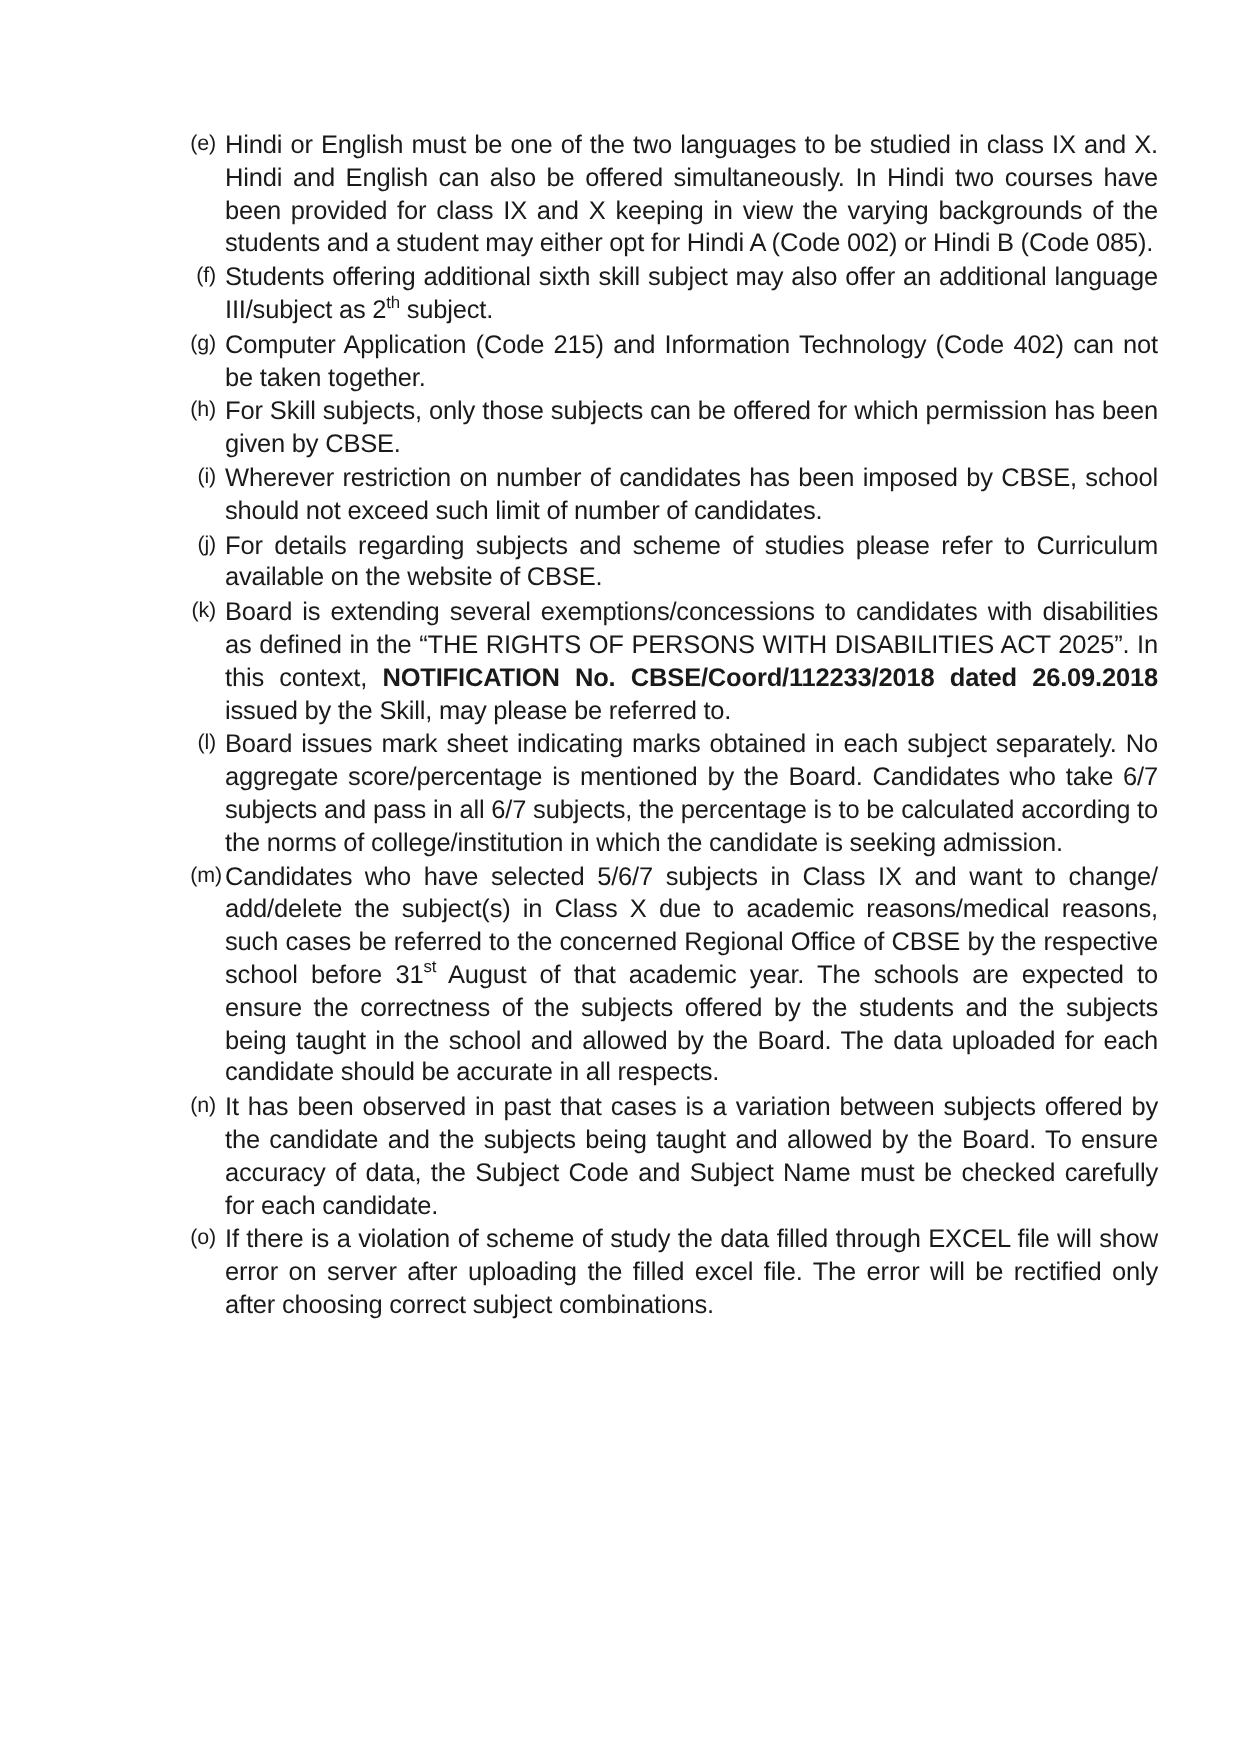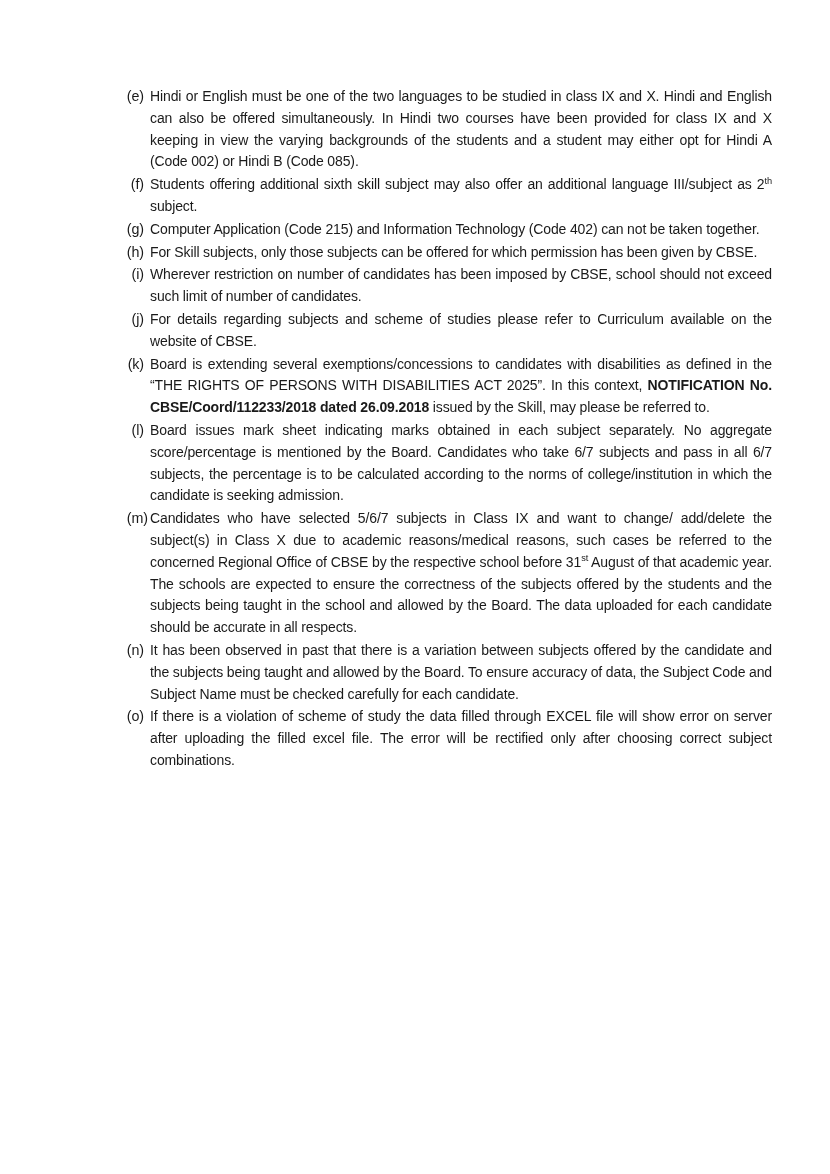--- a/index.html
+++ b/index.html
@@ -44,21 +44,21 @@
     line-height: 21.8px;
     white-space: nowrap;
     letter-spacing: -0.1px;
   }
   .clause-label.wide {
     width: 36px;
     padding-right: 2px;
   }
   .clause-body {
     flex: 1 1 auto;
-    font-size: 14px;
+    font-size: 17px;
     line-height: 21.8px;
     text-align: justify;
     text-justify: inter-word;
     letter-spacing: -0.12px;
     word-spacing: -0.1px;
     hyphens: none;
   }
   .clause-body.last-natural {
     text-align-last: left;
   }
@@ -118,21 +118,21 @@
       <span class="clause-body last-natural">Board issues mark sheet indicating marks obtained in each subject separately. No aggregate score/percentage is mentioned by the Board. Candidates who take 6/7 subjects and pass in all 6/7 subjects, the percentage is to be calculated according to the norms of college/institution in which the candidate is seeking admission.</span>
     </div>
 
     <div class="clause">
       <span class="clause-label wide">(m)</span>
       <span class="clause-body last-natural"><span>Candidates who have selected 5/6/7 subjects in Class IX and want to change/ add/delete the subject(s) in Class X due to academic reasons/medical reasons, such cases be referred to the concerned Regional Office of CBSE by the respective school before 31</span><sup>st</sup><span> August of that academic year. The schools are expected to ensure the correctness of the subjects offered by the students and the subjects being taught in the school and allowed by the Board. The data uploaded for each candidate should be accurate in all respects.</span></span>
     </div>
 
     <div class="clause">
       <span class="clause-label">(n)</span>
-      <span class="clause-body last-natural">It has been observed in past that there is a variation between subjects offered by the candidate and the subjects being taught and allowed by the Board. To ensure accuracy of data, the Subject Code and Subject Name must be checked carefully for each candidate.</span>
+      <span class="clause-body last-natural">It has been observed in past that cases is a variation between subjects offered by the candidate and the subjects being taught and allowed by the Board. To ensure accuracy of data, the Subject Code and Subject Name must be checked carefully for each candidate.</span>
     </div>
 
     <div class="clause">
       <span class="clause-label">(o)</span>
       <span class="clause-body last-natural">If there is a violation of scheme of study the data filled through EXCEL file will show error on server after uploading the filled excel file. The error will be rectified only after choosing correct subject combinations.</span>
     </div>
 
   </div>
 </div>
 

